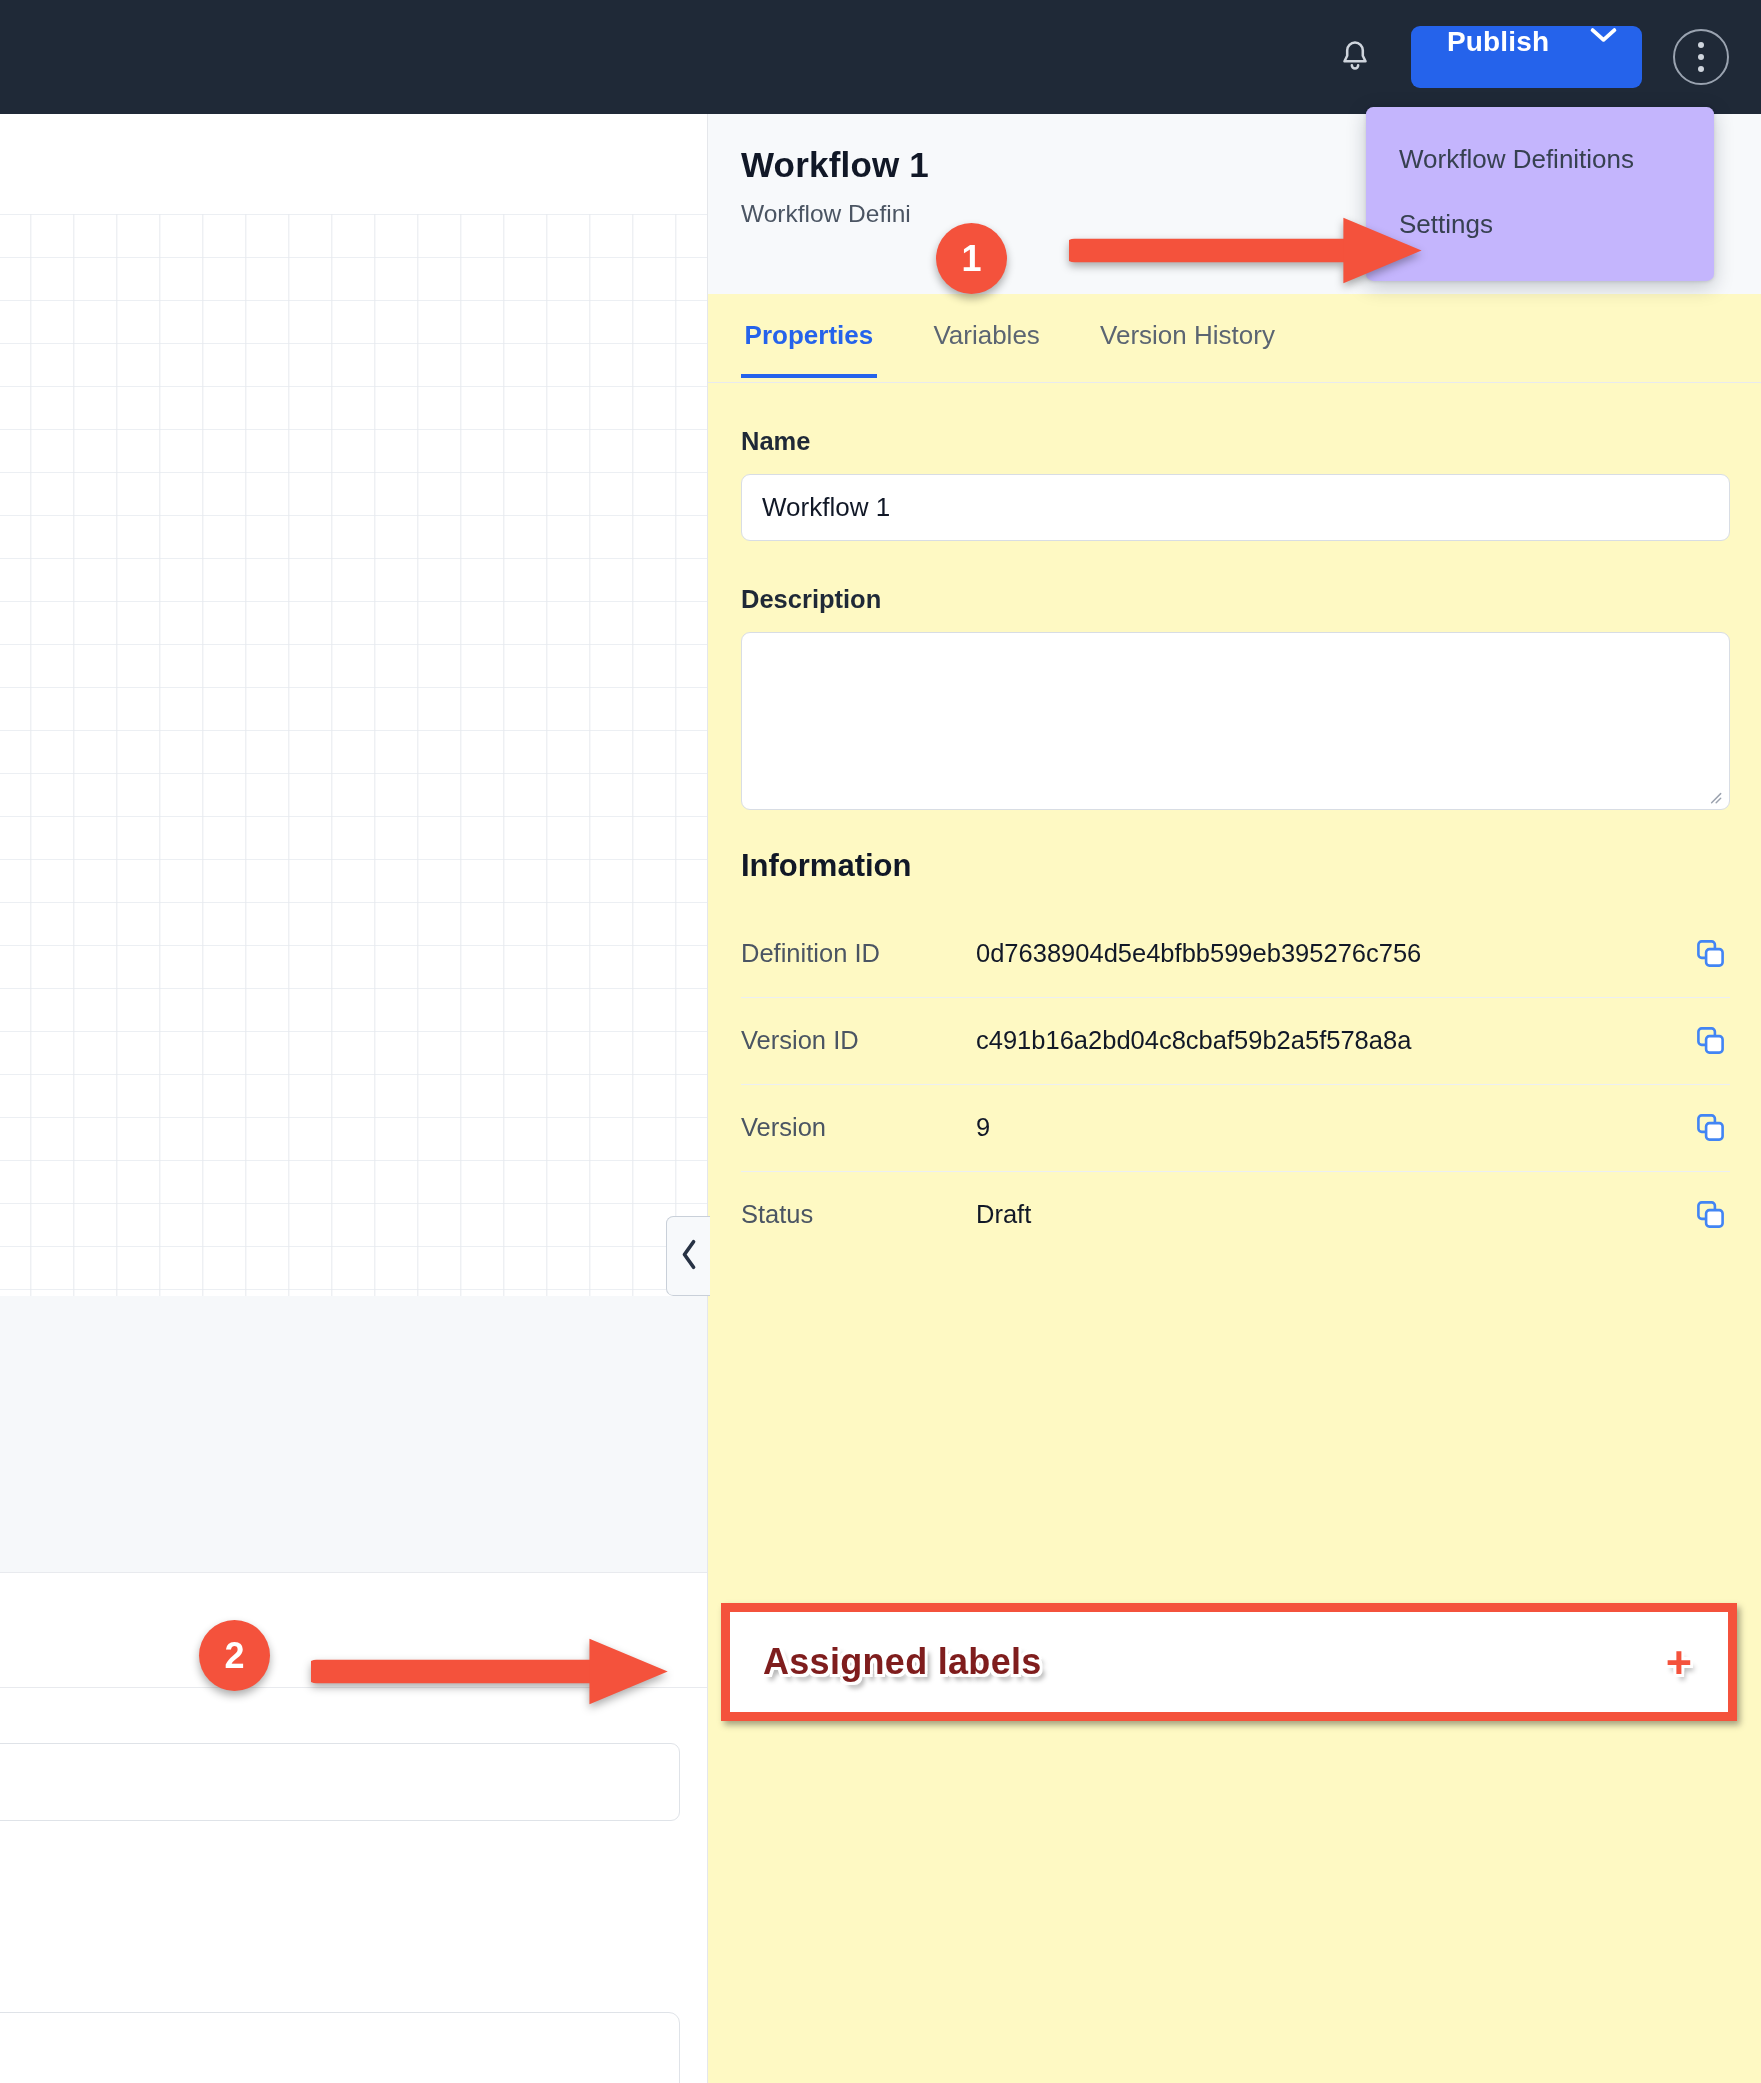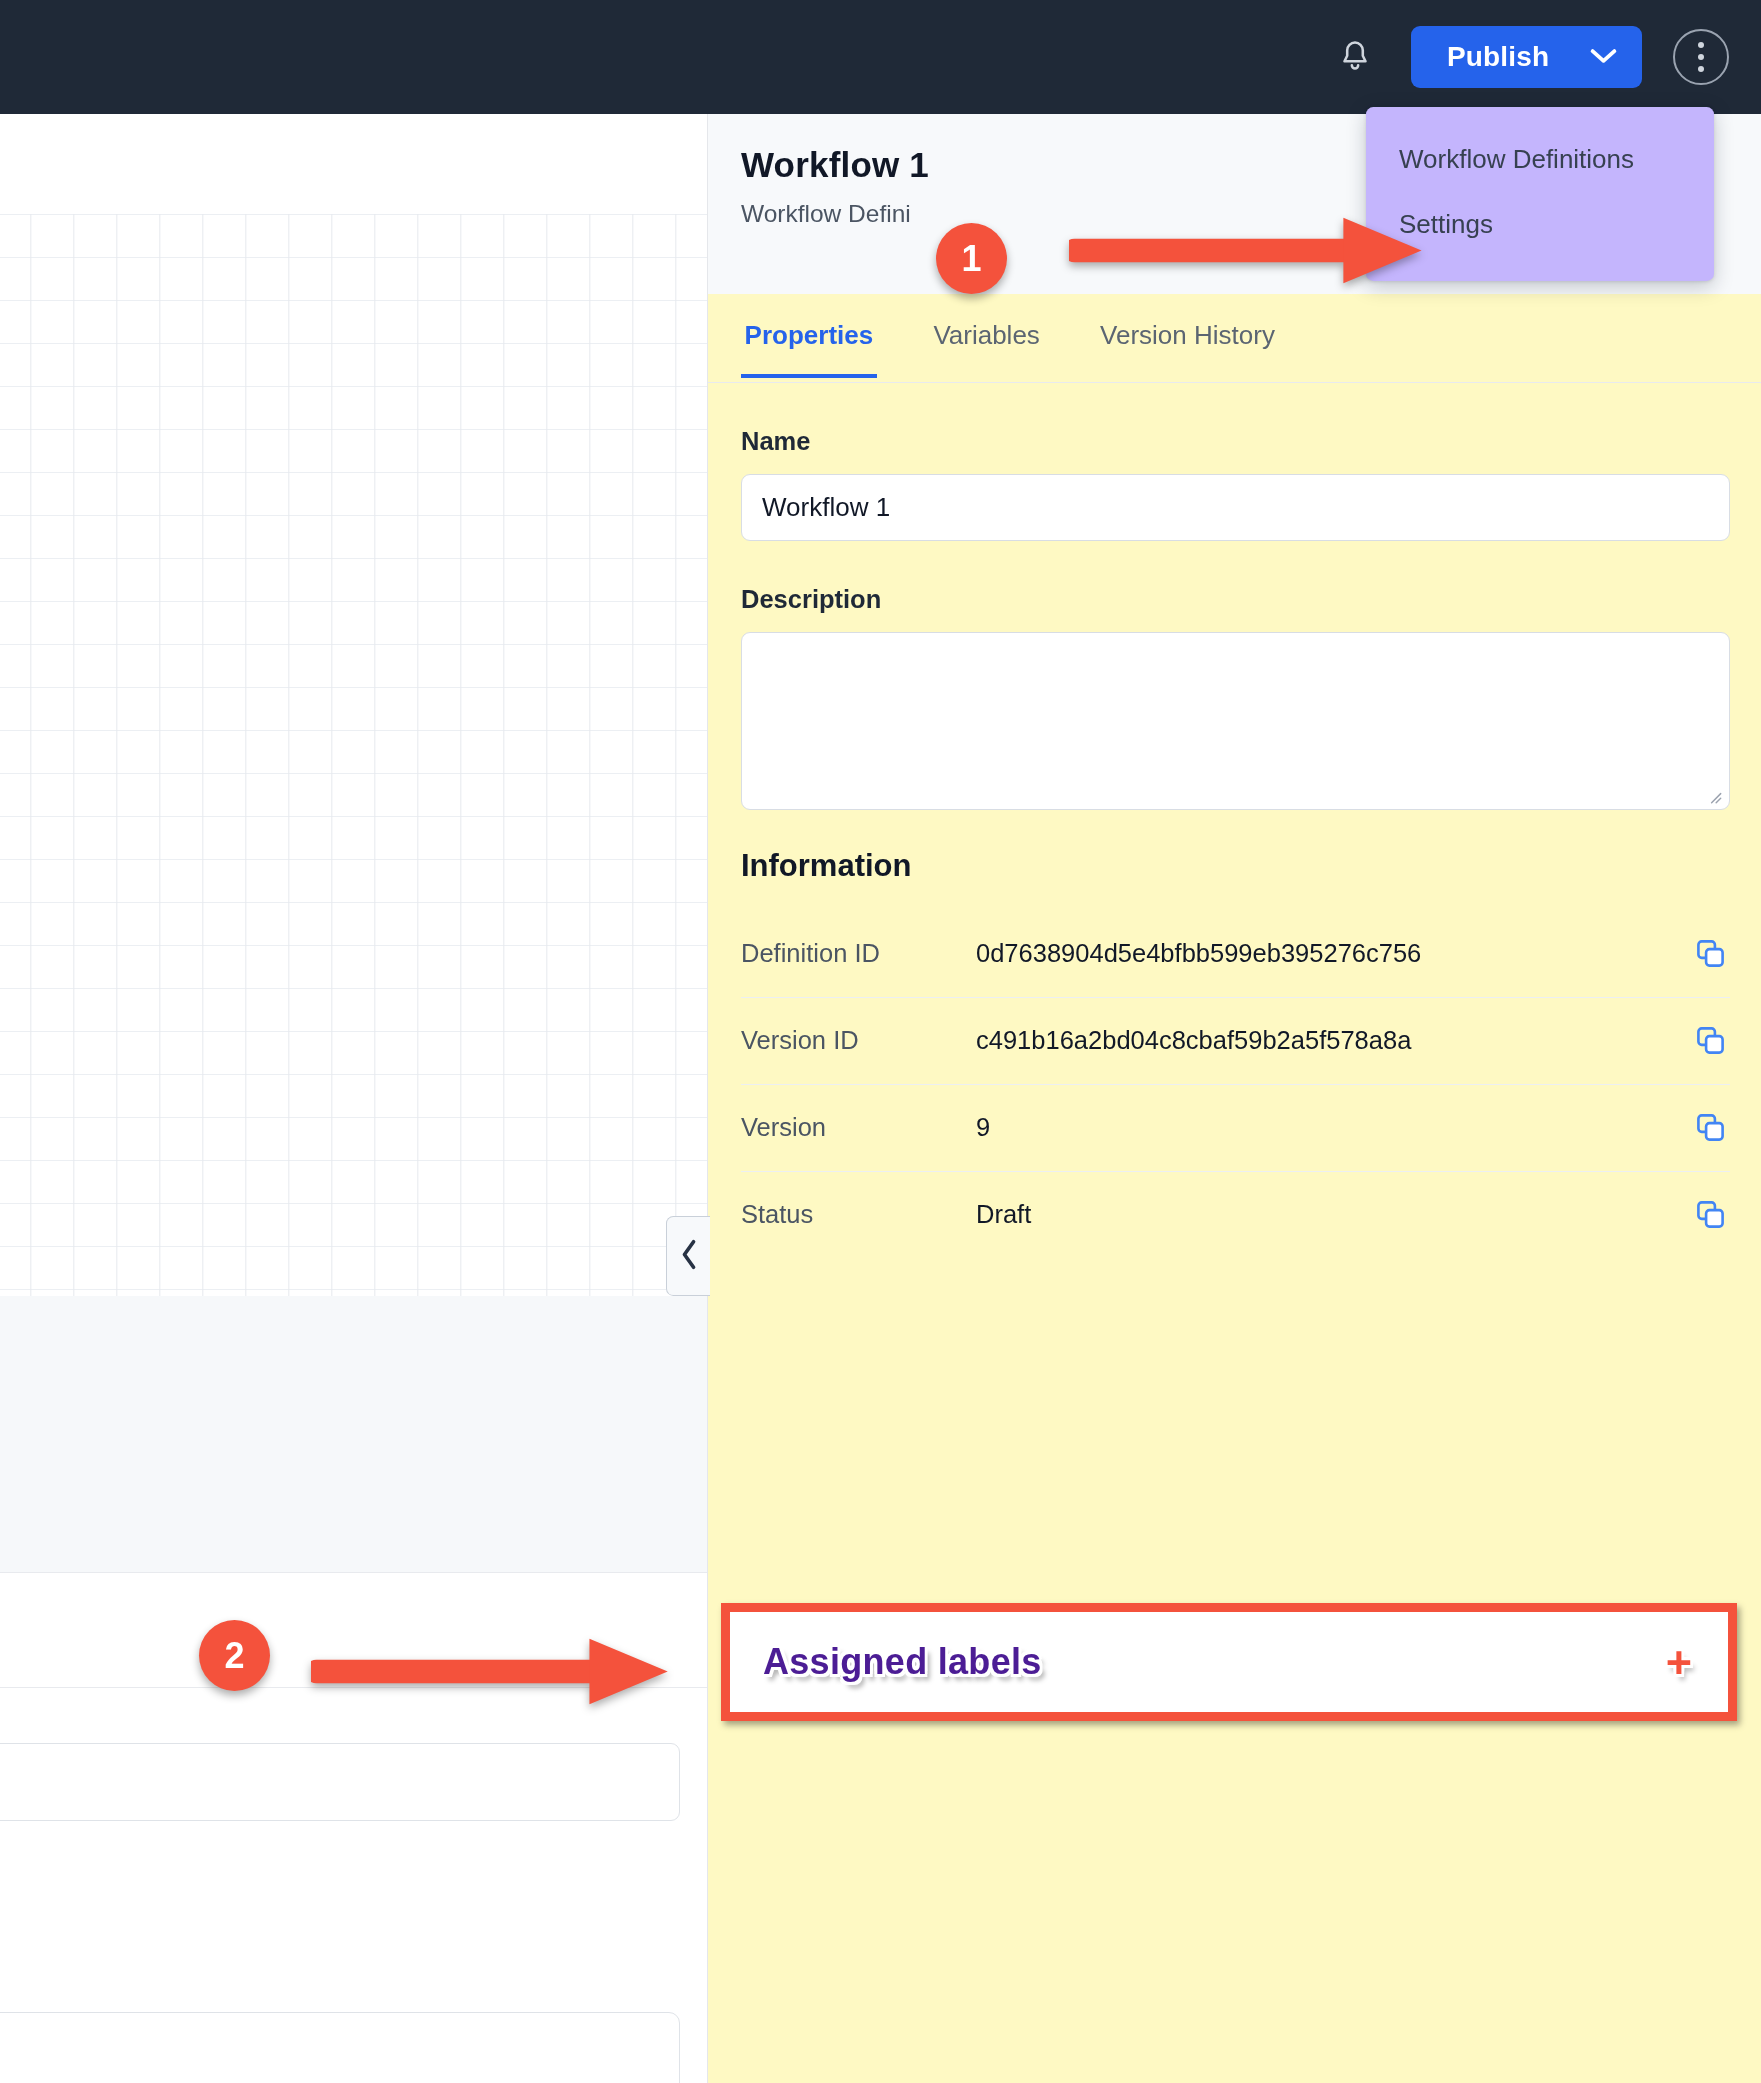--- a/index.html
+++ b/index.html
@@ -16,21 +16,21 @@
     position: absolute; left: 0; top: 0; width: 1762px; height: 114px;
     background: #1f2937; display: flex; align-items: center;
     justify-content: flex-end; padding-right: 33px; gap: 31px;
   }
   .bell-btn {
     width: 49px; height: 49px; display: flex; align-items: center; justify-content: center;
     cursor: pointer;
   }
   .publish-btn {
     height: 62px; background: #2563eb; color: #fff;
-    border-radius: 9px; display: flex; align-items: center;
+    border-radius: 9px; display: flex; align-items: flex-start;
     padding: 0 23.6px 0 36px; gap: 40px; cursor: pointer;
   }
   .publish-btn .lbl { font-size: 28px; font-weight: 700; letter-spacing: 0.2px; }
   .kebab-btn {
     width: 56px; height: 56px; border: 2.3px solid #9aa3b0; border-radius: 50%;
     display: flex; flex-direction: column; align-items: center; justify-content: center;
     gap: 5.5px; cursor: pointer;
   }
   .kebab-btn i { width: 6.4px; height: 6.4px; border-radius: 50%; background: #cfd5dd; display: block; }
 
@@ -147,21 +147,21 @@
   .arrow { position: absolute; z-index: 55; filter: drop-shadow(0 4.5px 4.5px rgba(0,0,0,.32)); }
 
   .hl-box {
     position: absolute; left: 721px; top: 1603px; width: 1016px; height: 118px;
     border: 9px solid #f4523c; background: #fff; z-index: 50;
     box-shadow: 2.7px 3.6px 6.4px rgba(0,0,0,.35);
     display: flex; align-items: center; justify-content: space-between;
     padding: 0 36px 0 33px;
   }
   .hl-label {
-    font-size: 36px; font-weight: 700; color: #4c1d95; letter-spacing: 0.3px;
+    font-size: 36px; font-weight: 700; color: #7f1d1d; letter-spacing: 0.3px;
     text-shadow: -2.7px -2.7px 0 #fff, 2.7px -2.7px 0 #fff, -2.7px 2.7px 0 #fff, 2.7px 2.7px 0 #fff,
                  0 -2.7px 0 #fff, 0 2.7px 0 #fff, -2.7px 0 0 #fff, 2.7px 0 0 #fff,
                  4.5px 5.5px 5.5px rgba(0,0,0,.35);
   }
   .plus-icon {
     font-size: 45px; font-weight: 700; color: #f4523c; line-height: 1;
     text-shadow: -2.7px -2.7px 0 #fff, 2.7px -2.7px 0 #fff, -2.7px 2.7px 0 #fff, 2.7px 2.7px 0 #fff,
                  0 -2.7px 0 #fff, 0 2.7px 0 #fff, -2.7px 0 0 #fff, 2.7px 0 0 #fff,
                  3.6px 5.5px 5.5px rgba(0,0,0,.3);
     cursor: pointer;

